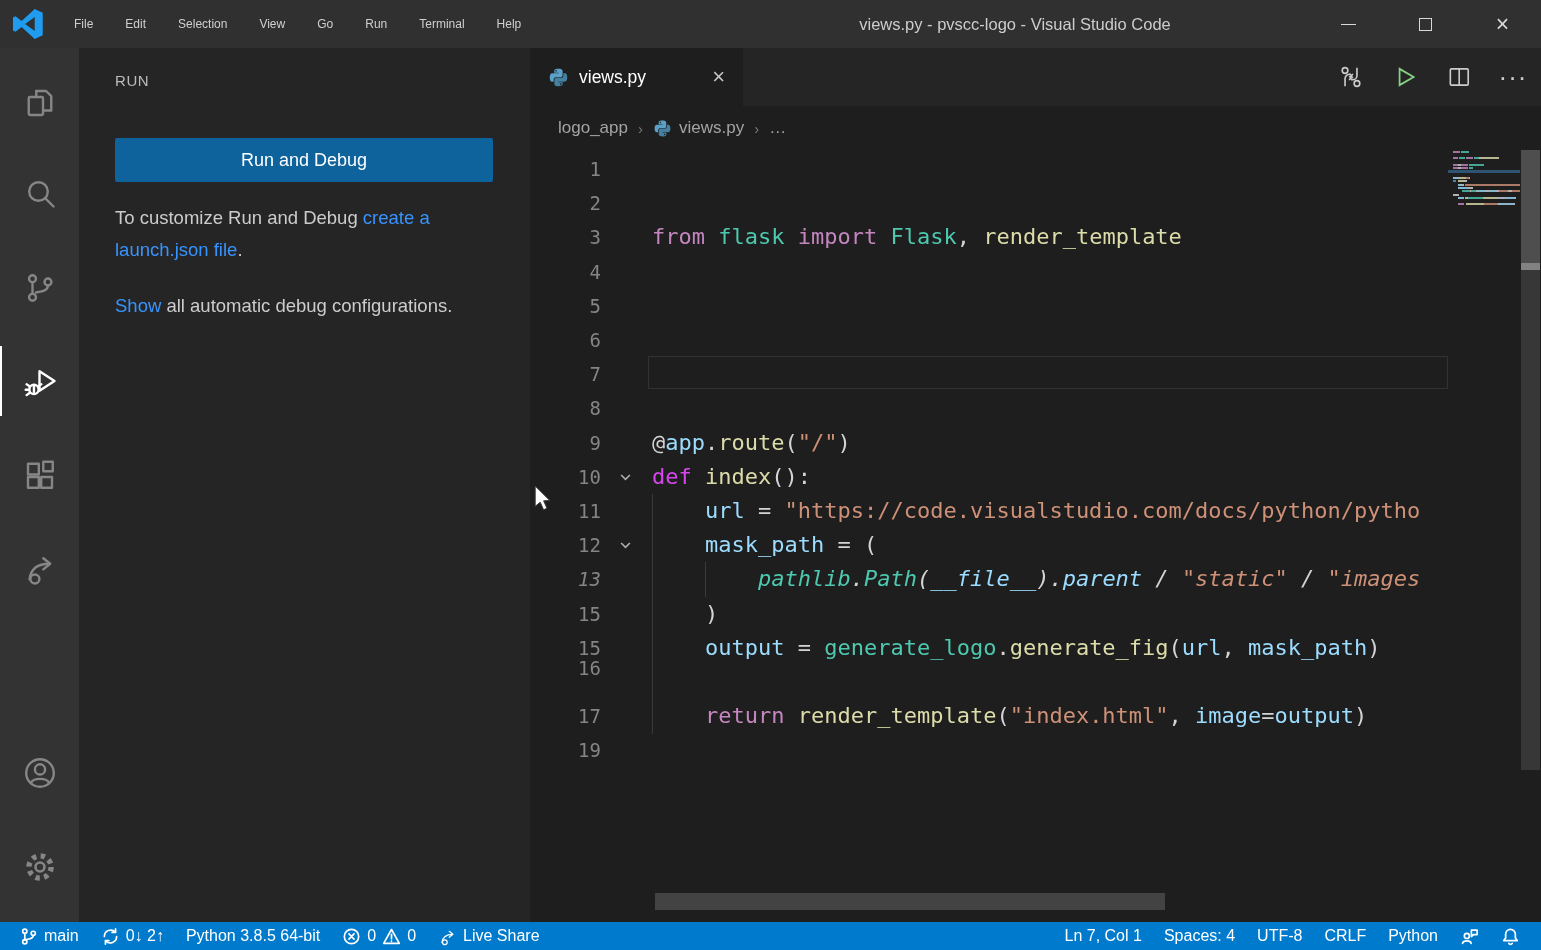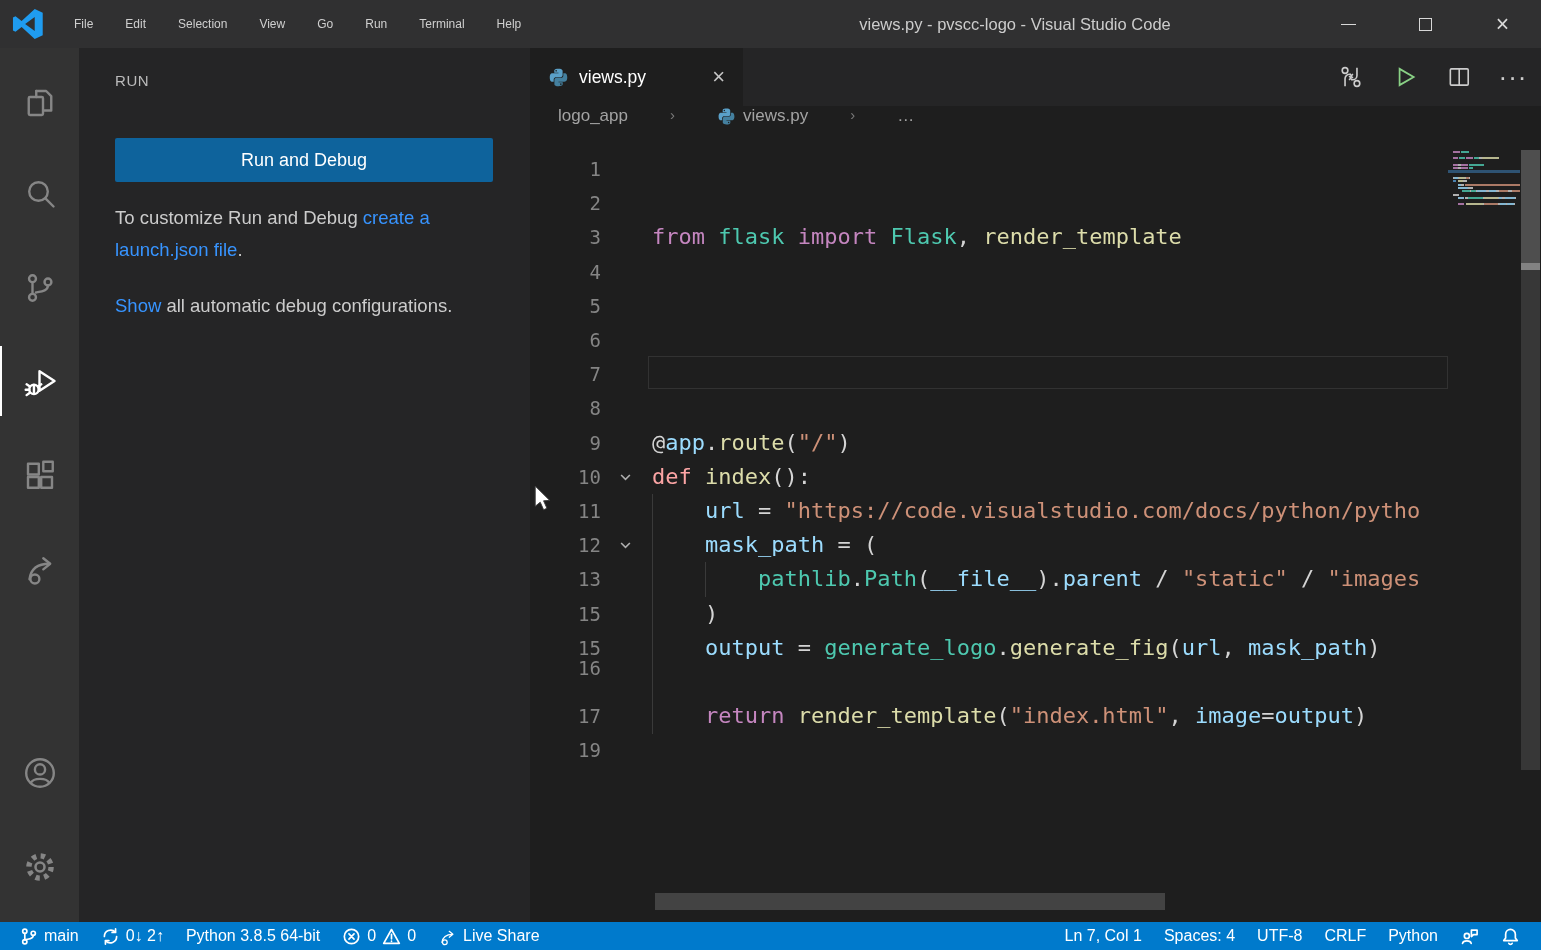--- a/index.html
+++ b/index.html
@@ -45,21 +45,21 @@
   .tab { width:213px; height:58px; background:#1e1e1e; display:flex; align-items:center; padding:0 14px 0 18px; }
   .tab .pyicon { width:21px; height:21px; margin-right:10px; flex:none; }
   .tab-label { font-size:17.5px; color:#ffffff; flex:1; }
   .tab-close { color:#c5c5c5; font-size:22px; line-height:1; padding:2px 4px; }
   .editor-actions { position:absolute; right:14px; top:0; height:58px; display:flex; align-items:center; gap:26px; }
   .ed-act { width:28px; height:28px; display:flex; align-items:center; justify-content:center; color:#cccccc; }
   .ed-act svg { width:26px; height:26px; }
   .ed-act.run-act { color:#89d185; }
   .more-dots { font-size:26px; letter-spacing:1px; color:#cccccc; line-height:10px; }
 
-  .breadcrumbs { position:absolute; left:0; top:58px; width:1011px; height:44px; display:flex; align-items:flex-start; padding-left:28px; font-size:17px; color:#a3a3a3;gap:32px; }
+  .breadcrumbs { position:absolute; left:0; top:58px; width:1011px; height:44px; display:flex; align-items:center; padding-left:28px; font-size:17px; color:#a3a3a3; }
   .crumb { display:flex; align-items:center; }
   .crumb .pyicon { width:19px; height:19px; margin-right:7px; }
   .crumb-sep { margin:0 10px; color:#7a7a7a; font-size:15px; }
 
   
   .code-area { position:absolute; left:0; top:102px; width:1011px; height:772px; overflow:hidden; }
   .current-line-box { position:absolute; left:118px; width:800px; height:33px; border:1px solid #323232; }
   .code-line { position:absolute; left:0; height:34.2px; width:1011px; display:flex; }
   .code-line .ln { position:absolute; left:0; top:0; width:71px; text-align:right;
                    font-family:"DejaVu Sans Mono", monospace; font-size:19px; line-height:34.2px; color:#858585; }
@@ -286,36 +286,36 @@
             <span class="ln">9</span>
             <span class="code"><span style="color: rgb(212, 212, 212);">@</span><span style="color: rgb(156, 220, 254);">app</span><span style="color: rgb(212, 212, 212);">.</span><span style="color: rgb(220, 220, 170);">route</span><span style="color: rgb(212, 212, 212);">(</span><span style="color: rgb(206, 145, 120);">"/"</span><span style="color: rgb(212, 212, 212);">)</span></span>
           </div>
           <div class="code-line" style="top: 309.8px;">
             <span class="ln">10</span>
             <span class="fold">
               <svg width="15" height="15" viewBox="0 0 12 12" fill="none" stroke="#aeaeae" stroke-width="1.3">
                 <path d="M2.5 4l3.5 3.5L9.5 4"></path>
               </svg>
             </span>
-            <span class="code"><span style="color: #fca5a5;">def</span><span style="color: rgb(212, 212, 212);"> </span><span style="color: rgb(220, 220, 170);">index</span><span style="color: rgb(212, 212, 212);">():</span></span>
+            <span class="code"><span style="color: #d946ef;">def</span><span style="color: rgb(212, 212, 212);"> </span><span style="color: rgb(220, 220, 170);">index</span><span style="color: rgb(212, 212, 212);">():</span></span>
           </div>
           <div class="code-line" style="top: 344px;">
             <span class="ln">11</span>
             <span class="code"><span style="color: rgb(212, 212, 212);">    </span><span style="color: rgb(156, 220, 254);">url</span><span style="color: rgb(212, 212, 212);"> = </span><span style="color: rgb(206, 145, 120);">"https://code.visualstudio.com/docs/python/pytho</span></span>
           </div>
           <div class="code-line" style="top: 378.2px;">
             <span class="ln">12</span>
             <span class="fold">
               <svg width="15" height="15" viewBox="0 0 12 12" fill="none" stroke="#aeaeae" stroke-width="1.3">
                 <path d="M2.5 4l3.5 3.5L9.5 4"></path>
               </svg>
             </span>
             <span class="code"><span style="color: rgb(212, 212, 212);">    </span><span style="color: rgb(156, 220, 254);">mask_path</span><span style="color: rgb(212, 212, 212);"> = (</span></span>
           </div>
-          <div class="code-line" style="top: 412.4px;">
+          <div class="code-line" style="top: 412.4px; font-style: italic;">
             <span class="ln">13</span>
             <span class="code"><span style="color: rgb(212, 212, 212);">        </span><span style="color: rgb(78, 201, 176);">pathlib</span><span style="color: rgb(212, 212, 212);">.</span><span style="color: rgb(78, 201, 176);">Path</span><span style="color: rgb(212, 212, 212);">(</span><span style="color: rgb(156, 220, 254);">__file__</span><span style="color: rgb(212, 212, 212);">).</span><span style="color: rgb(156, 220, 254);">parent</span><span style="color: rgb(212, 212, 212);"> / </span><span style="color: rgb(206, 145, 120);">"static"</span><span style="color: rgb(212, 212, 212);"> / </span><span style="color: rgb(206, 145, 120);">"images</span></span>
           </div>
           <div class="code-line" style="top: 446.6px;">
             <span class="ln">15</span>
             <span class="code"><span style="color: rgb(212, 212, 212);">    )</span></span>
           </div>
           <div class="code-line" style="top: 480.8px;">
             <span class="ln">15</span>
             <span class="code"><span style="color: rgb(212, 212, 212);">    </span><span style="color: rgb(156, 220, 254);">output</span><span style="color: rgb(212, 212, 212);"> = </span><span style="color: rgb(78, 201, 176);">generate_logo</span><span style="color: rgb(212, 212, 212);">.</span><span style="color: rgb(220, 220, 170);">generate_fig</span><span style="color: rgb(212, 212, 212);">(</span><span style="color: rgb(156, 220, 254);">url</span><span style="color: rgb(212, 212, 212);">, </span><span style="color: rgb(156, 220, 254);">mask_path</span><span style="color: rgb(212, 212, 212);">)</span></span>

